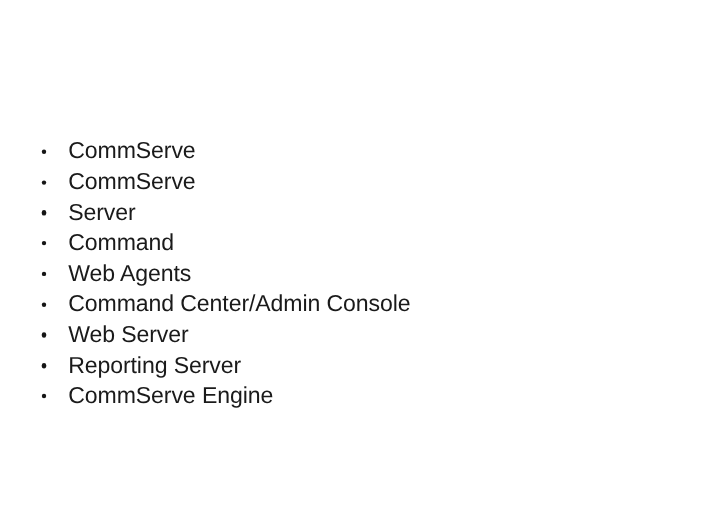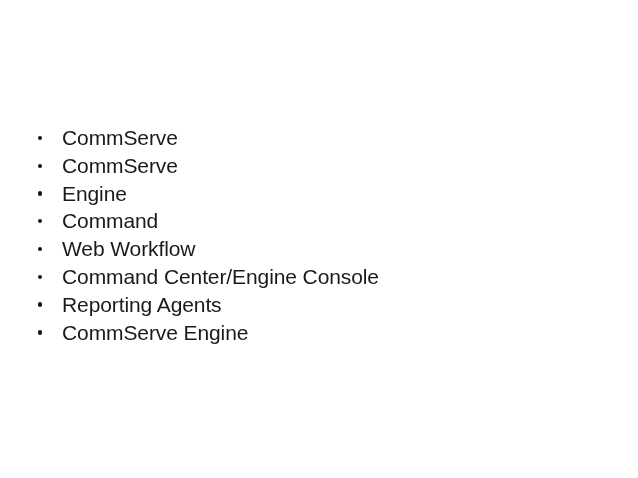--- a/index.html
+++ b/index.html
@@ -69,43 +69,47 @@
         <span class="item-text">CommServe</span>
       </li>
 
       <li>
         <span class="bullet-marker"></span>
         <span class="item-text">CommServe</span>
       </li>
 
       <li>
         <span class="bullet-marker"></span>
-        <span class="item-text">Engine</span>
+        <span class="item-text">Server</span>
       </li>
 
       <li>
         <span class="bullet-marker"></span>
         <span class="item-text">Command</span>
       </li>
 
 
       <li>
         <span class="bullet-marker"></span>
-        <span class="item-text">Web Workflow</span>
+        <span class="item-text">Web Agents</span>
       </li>
 
       <li>
         <span class="bullet-marker"></span>
-        <span class="item-text">Command Center/Engine Console</span>
+        <span class="item-text">Command Center/Admin Console</span>
       </li>
-
 
       <li>
         <span class="bullet-marker"></span>
-        <span class="item-text">Reporting Agents</span>
+        <span class="item-text">Web Server</span>
+      </li>
+
+      <li>
+        <span class="bullet-marker"></span>
+        <span class="item-text">Reporting Server</span>
       </li>
 
       <li>
         <span class="bullet-marker"></span>
         <span class="item-text">CommServe Engine</span>
       </li>
 
     </ul>
   </div>
 

